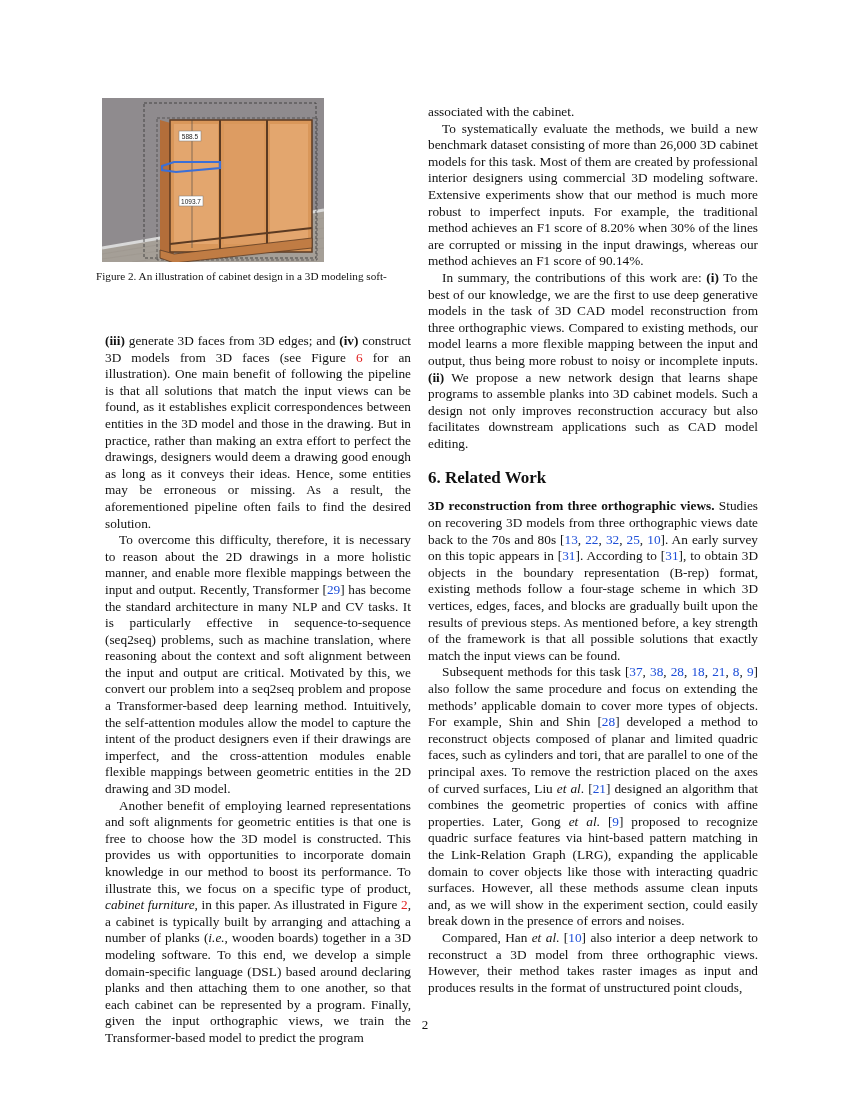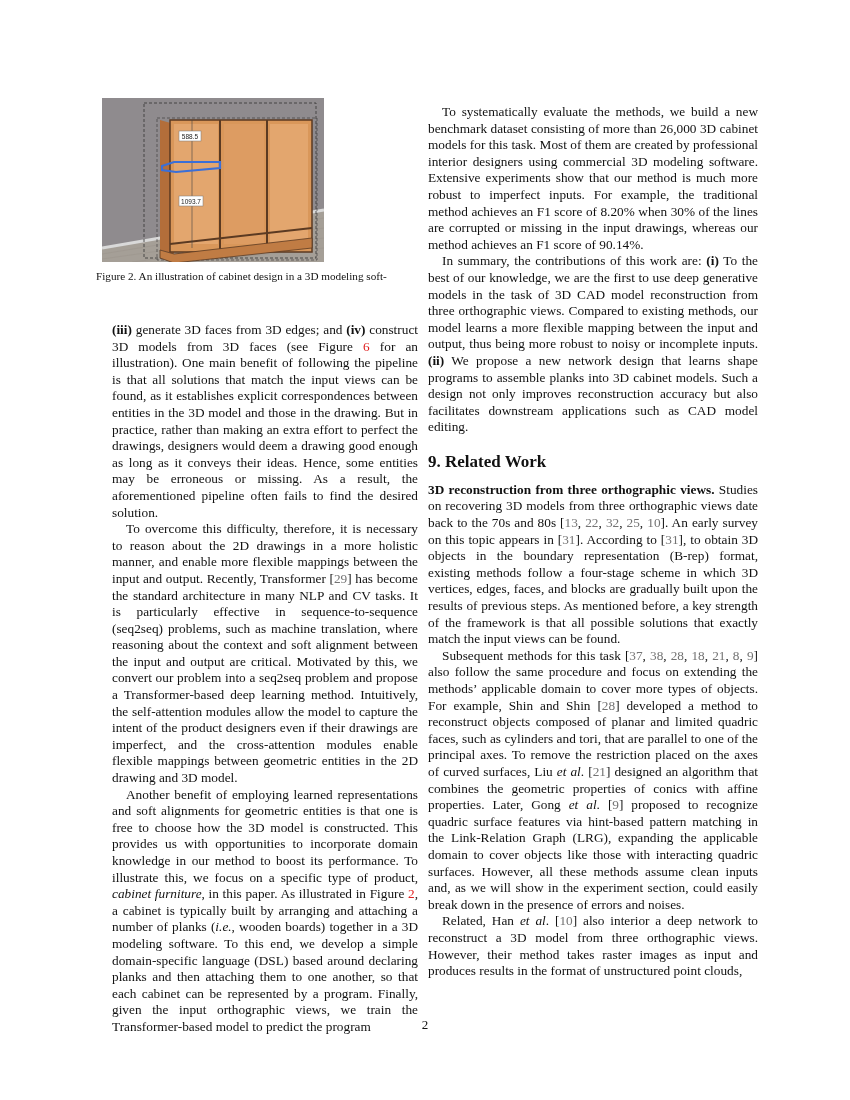--- a/index.html
+++ b/index.html
@@ -1,23 +1,23 @@
 <!DOCTYPE html>
 <html><head>
 <meta charset="utf-8">
 <style>
   html, body { margin: 0; padding: 0; background: #ffffff; }
   body { width: 850px; height: 1100px; position: relative; overflow: hidden;
          font-family: "Liberation Serif", "DejaVu Serif", serif; color: #111; }
   .col { position: absolute; top: 0; width: 306px; }
-  .col-left { left: 112px; }
+  .col-left { left: 105px; margin-top: 11px; }
   .col-right { left: 428px; width: 330px; }
   p { margin: 0; font-size: 13.3px; line-height: 16.6px; text-align: justify; hyphens: manual; }
   p.indent { text-indent: 14px; }
-  .cite { color: #737373; }
+  .cite { color: #1d4ed8; }
   .ref { color: #e02020; }
   b { font-weight: bold; }
   .figure { position: absolute; left: 102px; top: 98px; width: 222px; height: 164px; overflow: hidden; }
   .caption { position: absolute; left: 96px; top: 268px; width: 310px; font-size: 11.2px; line-height: 16px; text-align: left; }
   .section-title { font-size: 17px; font-weight: bold; margin: 0; }
   .page-number { position: absolute; top: 1017px; left: 0; width: 850px; text-align: center; font-size: 13px; }
 </style>
 </head>
 <body>
 
@@ -57,21 +57,22 @@
   <div>Figure 2. An illustration of cabinet design in a 3D modeling soft-</div>
 </div>
 
 <div class="col col-left" style="top:322px;">
   <p><b>(iii)</b><span> generate 3D faces from 3D edges; and </span><b>(iv)</b><span> construct 3D models from 3D faces (see Figure </span><a class="ref">6</a><span> for an illustration). One main benefit of following the pipeline is that all solutions that match the input views can be found, as it establishes explicit correspondences between entities in the 3D model and those in the drawing. But in practice, rather than making an extra effort to perfect the drawings, designers would deem a drawing good enough as long as it conveys their ideas. Hence, some entities may be erroneous or missing. As a result, the aforementioned pipeline often fails to find the desired solution.</span></p>
   <p class="indent"><span>To overcome this difficulty, therefore, it is necessary to reason about the 2D drawings in a more holistic manner, and enable more flexible mappings between the input and output. Recently, Transformer [</span><a class="cite">29</a><span>] has become the standard architecture in many NLP and CV tasks. It is particularly effective in sequence-to-sequence (seq2seq) problems, such as machine translation, where reasoning about the context and soft alignment between the input and output are critical. Motivated by this, we convert our problem into a seq2seq problem and propose a Transformer-based deep learning method. Intuitively, the self-attention modules allow the model to capture the intent of the product designers even if their drawings are imperfect, and the cross-attention modules enable flexible mappings between geometric entities in the 2D drawing and 3D model.</span></p>
   <p class="indent"><span>Another benefit of employing learned representations and soft alignments for geometric entities is that one is free to choose how the 3D model is constructed. This provides us with opportunities to incorporate domain knowledge in our method to boost its performance. To illustrate this, we focus on a specific type of product, </span><i>cabinet furniture</i><span>, in this paper. As illustrated in Figure </span><a class="ref">2</a><span>, a cabinet is typically built by arranging and attaching a number of planks (</span><i>i.e.</i><span>, wooden boards) together in a 3D modeling software. To this end, we develop a simple domain-specific language (DSL) based around declaring planks and then attaching them to one another, so that each cabinet can be represented by a program. Finally, given the input orthographic views, we train the Transformer-based model to predict the program</span></p>
 </div>
 
 <div class="col col-right" style="top:104px;">
+  <p>associated with the cabinet.</p>
   <p class="indent">To systematically evaluate the methods, we build a new benchmark dataset consisting of more than 26,000 3D cabinet models for this task. Most of them are created by professional interior designers using commercial 3D modeling software. Extensive experiments show that our method is much more robust to imperfect inputs. For example, the traditional method achieves an F1 score of 8.20% when 30% of the lines are corrupted or missing in the input drawings, whereas our method achieves an F1 score of 90.14%.</p>
   <p class="indent"><span>In summary, the contributions of this work are: </span><b>(i)</b><span> To the best of our knowledge, we are the first to use deep generative models in the task of 3D CAD model reconstruction from three orthographic views. Compared to existing methods, our model learns a more flexible mapping between the input and output, thus being more robust to noisy or incomplete inputs. </span><b>(ii)</b><span> We propose a new network design that learns shape programs to assemble planks into 3D cabinet models. Such a design not only improves reconstruction accuracy but also facilitates downstream applications such as CAD model editing.</span></p>
-  <h2 class="section-title" style="margin:16px 0 10px 0;">9. Related Work</h2>
+  <h2 class="section-title" style="margin:16px 0 10px 0;">6. Related Work</h2>
   <p><b>3D reconstruction from three orthographic views.</b><span> Studies on recovering 3D models from three orthographic views date back to the 70s and 80s [</span><a class="cite">13</a>, <a class="cite">22</a>, <a class="cite">32</a>, <a class="cite">25</a>, <a class="cite">10</a><span>]. An early survey on this topic appears in [</span><a class="cite">31</a><span>]. According to [</span><a class="cite">31</a><span>], to obtain 3D objects in the boundary representation (B-rep) format, existing methods follow a four-stage scheme in which 3D vertices, edges, faces, and blocks are gradually built upon the results of previous steps. As mentioned before, a key strength of the framework is that all possible solutions that exactly match the input views can be found.</span></p>
   <p class="indent"><span>Subsequent methods for this task [</span><a class="cite">37</a>, <a class="cite">38</a>, <a class="cite">28</a>, <a class="cite">18</a>, <a class="cite">21</a>, <a class="cite">8</a>, <a class="cite">9</a><span>] also follow the same procedure and focus on extending the methods’ applicable domain to cover more types of objects. For example, Shin and Shin [</span><a class="cite">28</a><span>] developed a method to reconstruct objects composed of planar and limited quadric faces, such as cylinders and tori, that are parallel to one of the principal axes. To remove the restriction placed on the axes of curved surfaces, Liu </span><i>et al</i><span>. [</span><a class="cite">21</a><span>] designed an algorithm that combines the geometric properties of conics with affine properties. Later, Gong </span><i>et al</i><span>. [</span><a class="cite">9</a><span>] proposed to recognize quadric surface features via hint-based pattern matching in the Link-Relation Graph (LRG), expanding the applicable domain to cover objects like those with interacting quadric surfaces. However, all these methods assume clean inputs and, as we will show in the experiment section, could easily break down in the presence of errors and noises.</span></p>
-  <p class="indent"><span>Related, Han </span><i>et al</i><span>. [</span><a class="cite">10</a><span>] also interior a deep network to reconstruct a 3D model from three orthographic views. However, their method takes raster images as input and produces results in the format of unstructured point clouds,</span></p>
+  <p class="indent"><span>Compared, Han </span><i>et al</i><span>. [</span><a class="cite">10</a><span>] also interior a deep network to reconstruct a 3D model from three orthographic views. However, their method takes raster images as input and produces results in the format of unstructured point clouds,</span></p>
 </div>
 
 <div class="page-number">2</div>
 
 </body></html>

